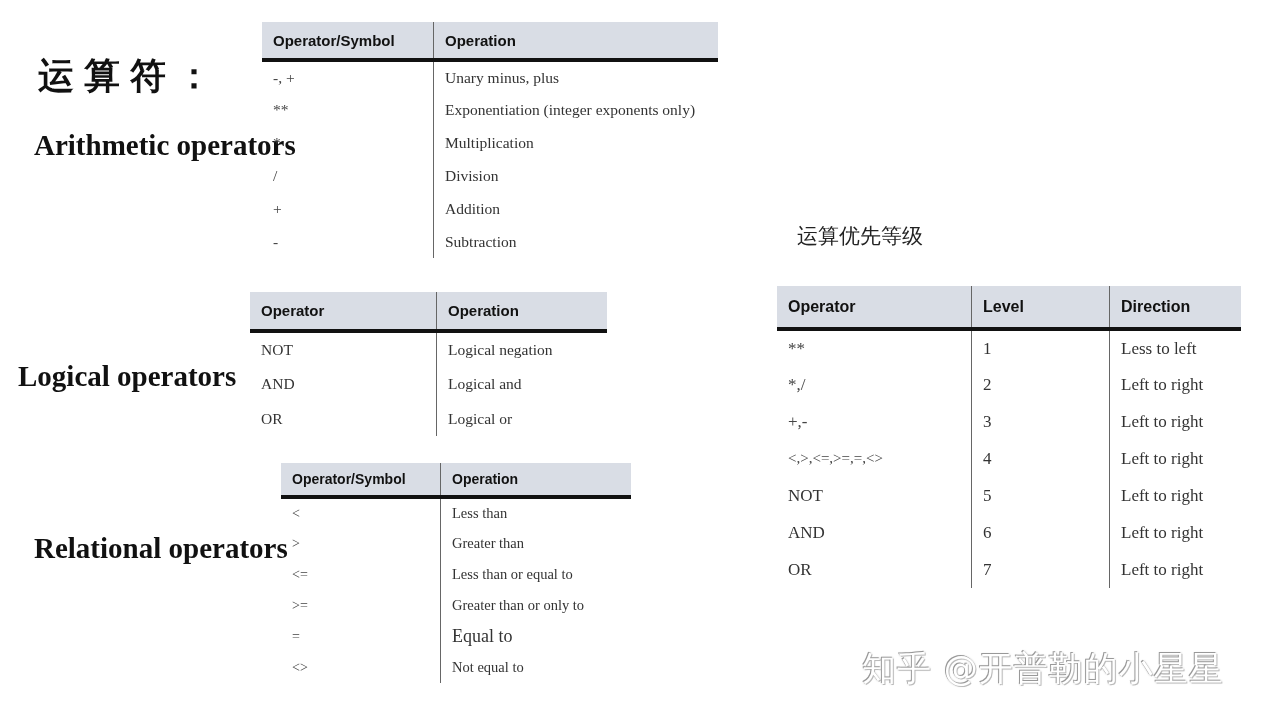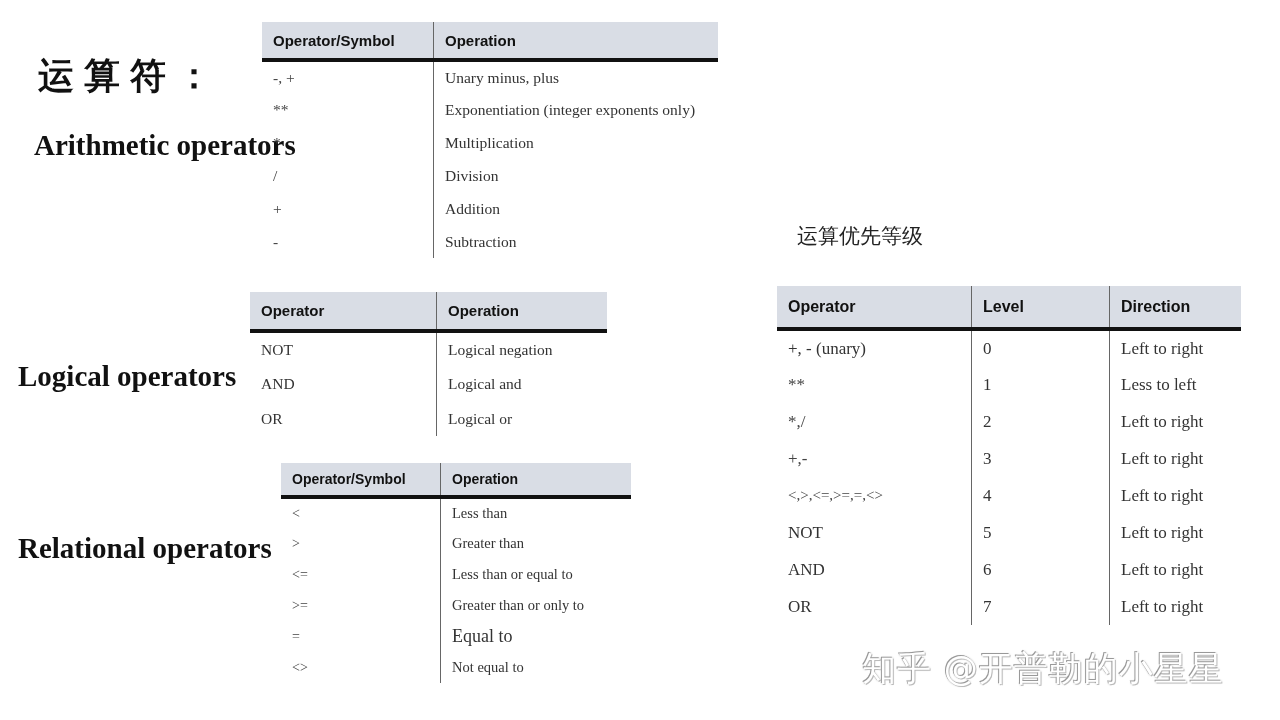--- a/index.html
+++ b/index.html
@@ -18,21 +18,21 @@
   .watermark { left:862px; top:646px; font-family:"DejaVu Sans", sans-serif; font-size:34px; color:#ffffff;
                letter-spacing:1px; text-shadow:-1px -1px 0 #999, 1px 1px 0 #bbb, 0 0 2px #aaa; white-space:nowrap; }
 </style>
 </head>
 <body>
 
 <div class="abs title-cn">运算符：</div>
 
 <div class="abs label" style="left:34px; top:129px;">Arithmetic operators</div>
 <div class="abs label" style="left:18px; top:360px;">Logical operators</div>
-<div class="abs label" style="left:18px; top:532px;">Relational operators</div>
+<div class="abs label" style="left:34px; top:532px;">Relational operators</div>
 
 <table class="op" style="left:262px; top:22px; width:456px;">
   <thead>
     <tr style="height:38px;">
       <th style="width:160px;">Operator/Symbol</th>
       <th>Operation</th>
     </tr>
   </thead>
   <tbody>
     <tr style="height:33px;">
@@ -125,25 +125,20 @@
 <table class="op" style="left:777px; top:286px; width:464px;">
   <thead>
     <tr style="height:43px;">
       <th style="width:183px; font-size:16px;">Operator</th>
       <th style="width:126px; font-size:16px;">Level</th>
       <th style="font-size:16px;">Direction</th>
     </tr>
   </thead>
   <tbody>
     <tr style="height:37px;">
-      <td style="font-size:17px;">+, -  (unary)</td>
-      <td style="font-size:17px;">0</td>
-      <td style="font-size:17px;">Left to right</td>
-    </tr>
-    <tr style="height:37px;">
       <td class="sym" style="font-size:17px;">**</td>
       <td style="font-size:17px;">1</td>
       <td style="font-size:17px;">Less to left</td>
     </tr>
     <tr style="height:37px;">
       <td class="sym" style="font-size:17px;">*,/</td>
       <td style="font-size:17px;">2</td>
       <td style="font-size:17px;">Left to right</td>
     </tr>
     <tr style="height:37px;">

